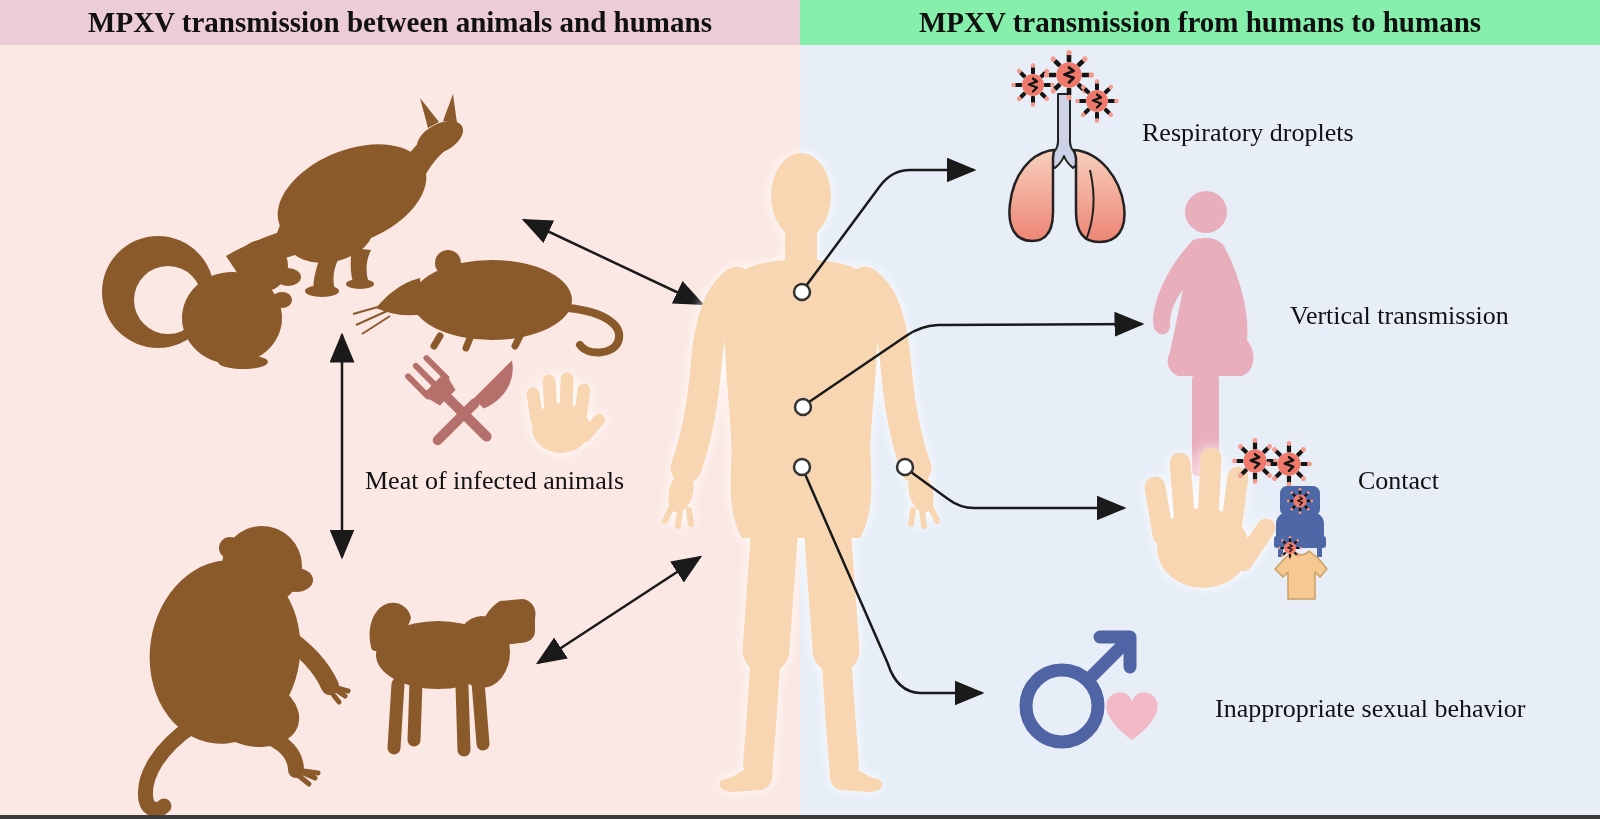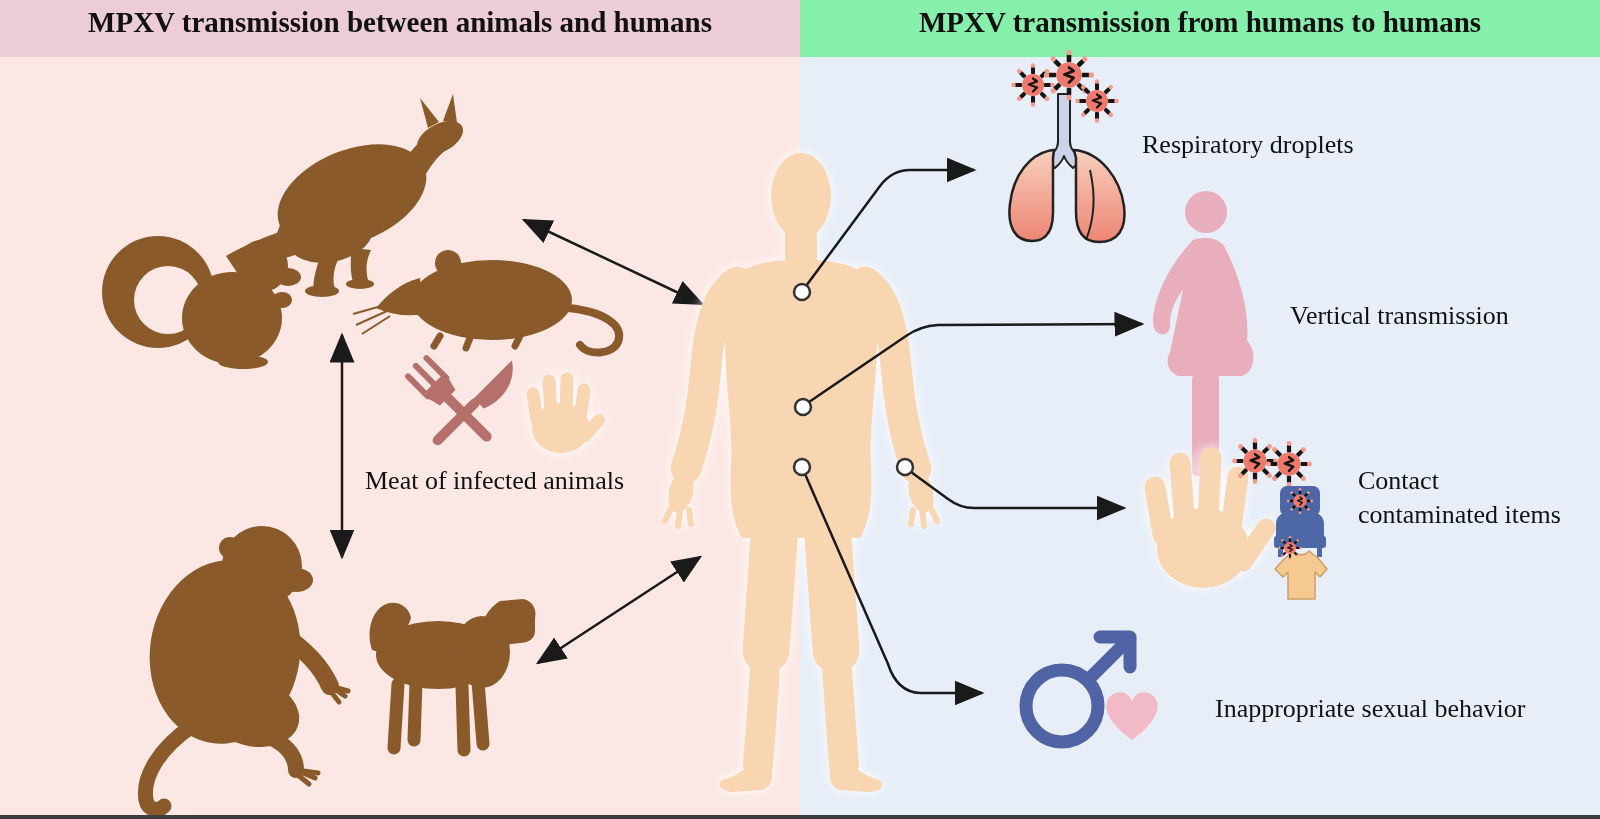--- a/index.html
+++ b/index.html
@@ -1,21 +1,21 @@
 <!DOCTYPE html>
 <html><head>
 <meta charset="utf-8">
 <style>
   html,body{margin:0;padding:0;background:#fff;}
   .canvas{position:relative;width:1600px;height:819px;overflow:hidden;
           font-family:"Liberation Serif","DejaVu Serif",serif;color:#111;}
   .half{position:absolute;top:0;height:819px;}
   .half.left{left:0;width:800px;background:#fbe8e4;}
   .half.right{left:800px;width:800px;background:#e7eef8;}
-  .hdr{position:absolute;top:0;height:57px;line-height:45px;text-align:center;
+  .hdr{position:absolute;top:0;height:45px;line-height:45px;text-align:center;
        font-weight:bold;font-size:29px;letter-spacing:0px;}
   .hdr.left{left:0;width:800px;background:#ecccd6;}
   .hdr.right{left:800px;width:800px;background:#86efac;}
   .gfx{position:absolute;left:0;top:0;}
   .lbl{position:absolute;font-size:26px;line-height:34px;white-space:nowrap;}
   .lbl.center{text-align:left;white-space:normal;}
   .bottom-rule{position:absolute;left:0;bottom:0;width:1600px;height:4px;background:#3c3c3c;}
 </style>
 </head>
 <body>
@@ -258,25 +258,24 @@
       <path d="M1088,680 L1126,642"></path>
       <path d="M1100,637 L1130,637 L1130,667"></path>
     </g>
     <path d="M1132,740 C1107,722 1100,704 1112,695 C1121,689 1130,694 1132,702 C1134,694 1143,689 1152,695 C1164,704 1157,722 1132,740 Z" fill="#f2bac6"></path>
   </svg>
 
   <div class="lbl center" style="left:365px;top:464px;width:300px;">
     <div>Meat of infected animals</div>
   </div>
 
-  <div class="lbl" style="left:1142px;top:128px;text-align:right;">Respiratory droplets</div>
+  <div class="lbl" style="left:1142px;top:116px;text-align:right;">Respiratory droplets</div>
 
   <div class="lbl" style="left:1256px;top:299px;margin-left:34px;">Vertical transmission</div>
 
   <div class="lbl" style="left:1358px;top:464px;">
     <div>Contact</div>
-    <div>contaminated items</div>
   </div>
 
   <div class="lbl" style="left:1215px;top:692px;">Inappropriate sexual behavior</div>
 
   <div class="bottom-rule"></div>
 </div>
 
 </body></html>

